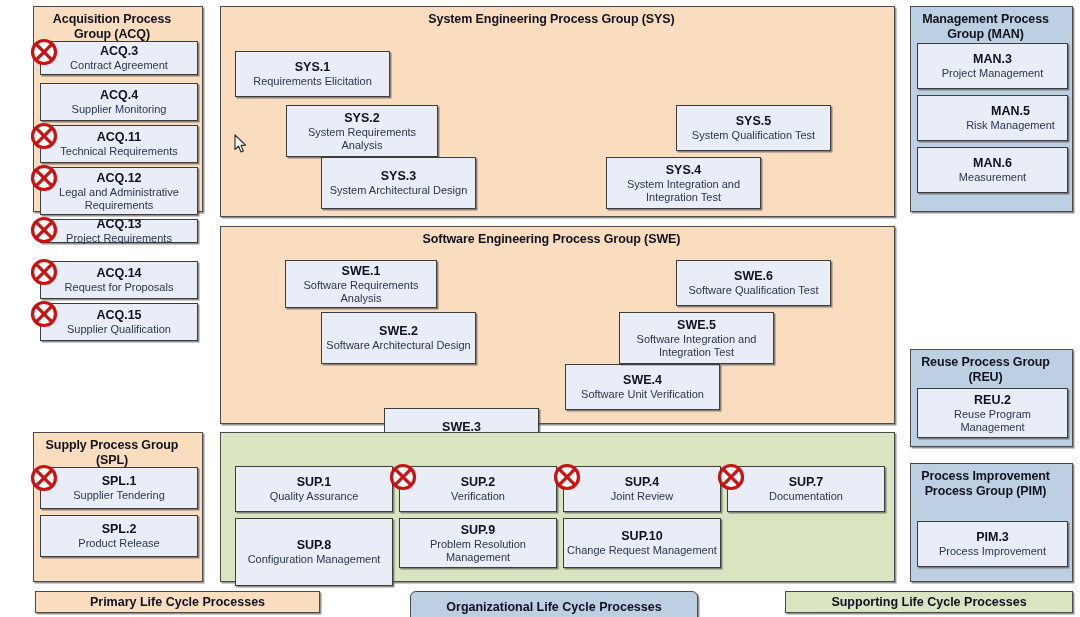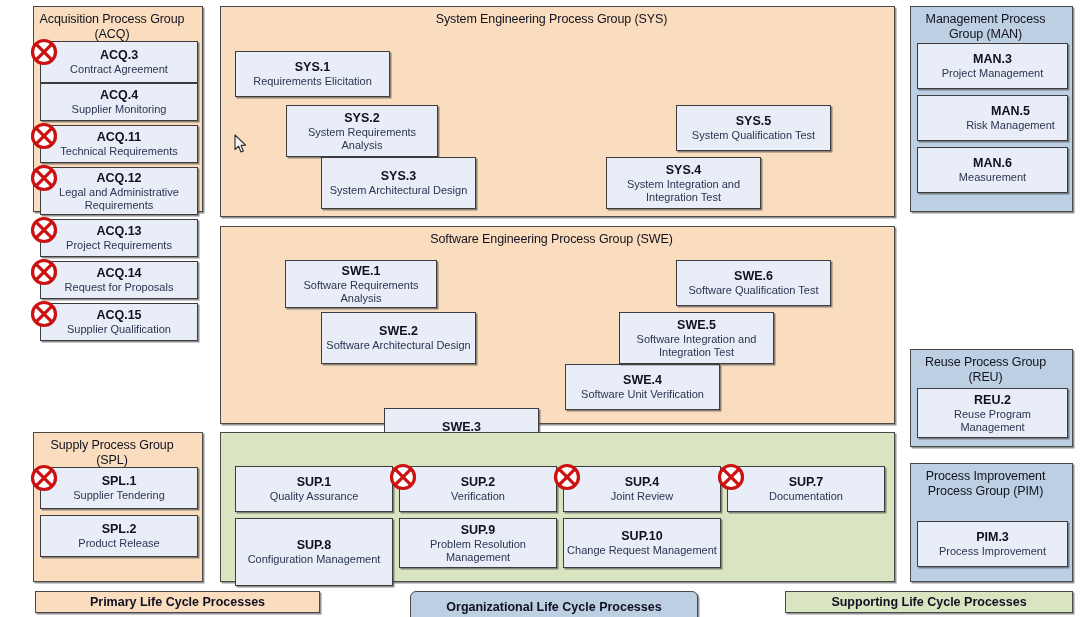--- a/index.html
+++ b/index.html
@@ -13,21 +13,21 @@
 
   
   .panel{position:absolute;box-sizing:border-box;border:1.5px solid #4a4a4a;
          box-shadow:1.5px 1.5px 0 rgba(60,60,60,.55);}
   .panel.peach{background:#fadcbf;}
   .panel.blue {background:#bdcfe3;}
   .panel.green{background:#d9e4c1;}
 
   .panel-title{
     position:absolute;left:4px;right:16px;top:5px;
-    text-align:center;font-weight:normal;font-size:12.5px;line-height:15px;
+    text-align:center;font-weight:bold;font-size:12.5px;line-height:15px;
     color:#12121e;letter-spacing:-.1px;
   }
 
   
   .pbox{
     position:absolute;box-sizing:border-box;
     background:#e8edf7;border:1.5px solid #3c3c3c;
     box-shadow:1.5px 1.5px 0 rgba(70,70,70,.6);
     display:flex;flex-direction:column;align-items:center;justify-content:center;
     text-align:center;padding:2px 3px;
@@ -52,21 +52,21 @@
 
   
   .cursor{position:absolute;width:14px;height:20px;pointer-events:none;}
 </style>
 </head>
 <body>
 
 <div id="root">
     <div class="panel peach" style="left: 33px; top: 6px; width: 170px; height: 206px;">
       <div class="panel-title">Acquisition Process Group (ACQ)</div>
-      <div class="pbox" style="left: 6px; top: 34px; width: 158px; height: 42px;">
+      <div class="pbox" style="left: 6px; top: 34px; width: 158px; height: 34px;">
         <div class="pid">ACQ.3</div>
         <div class="pname">Contract Agreement</div>
       </div>
       <div class="xmark" style="left: -5px; top: 30px;">
         <svg viewBox="0 0 30 30" xmlns="http://www.w3.org/2000/svg">
           <circle cx="15" cy="15" r="11.5" fill="#ffffff" stroke="#cc1111" stroke-width="3.2"></circle>
           <line x1="6.6" y1="6.6" x2="23.4" y2="23.4" stroke="#cc1111" stroke-width="3.2"></line>
           <line x1="23.4" y1="6.6" x2="6.6" y2="23.4" stroke="#cc1111" stroke-width="3.2"></line>
         </svg>
       </div>
@@ -89,21 +89,21 @@
         <div class="pid">ACQ.12</div>
         <div class="pname">Legal and Administrative Requirements</div>
       </div>
       <div class="xmark" style="left: -5px; top: 156px;">
         <svg viewBox="0 0 30 30" xmlns="http://www.w3.org/2000/svg">
           <circle cx="15" cy="15" r="11.5" fill="#ffffff" stroke="#cc1111" stroke-width="3.2"></circle>
           <line x1="6.6" y1="6.6" x2="23.4" y2="23.4" stroke="#cc1111" stroke-width="3.2"></line>
           <line x1="23.4" y1="6.6" x2="6.6" y2="23.4" stroke="#cc1111" stroke-width="3.2"></line>
         </svg>
       </div>
-      <div class="pbox" style="left: 6px; top: 212px; width: 158px; height: 38px;">
+      <div class="pbox" style="left: 6px; top: 212px; width: 158px; height: 24px;">
         <div class="pid">ACQ.13</div>
         <div class="pname">Project Requirements</div>
       </div>
       <div class="xmark" style="left: -5px; top: 208px;">
         <svg viewBox="0 0 30 30" xmlns="http://www.w3.org/2000/svg">
           <circle cx="15" cy="15" r="11.5" fill="#ffffff" stroke="#cc1111" stroke-width="3.2"></circle>
           <line x1="6.6" y1="6.6" x2="23.4" y2="23.4" stroke="#cc1111" stroke-width="3.2"></line>
           <line x1="23.4" y1="6.6" x2="6.6" y2="23.4" stroke="#cc1111" stroke-width="3.2"></line>
         </svg>
       </div>

